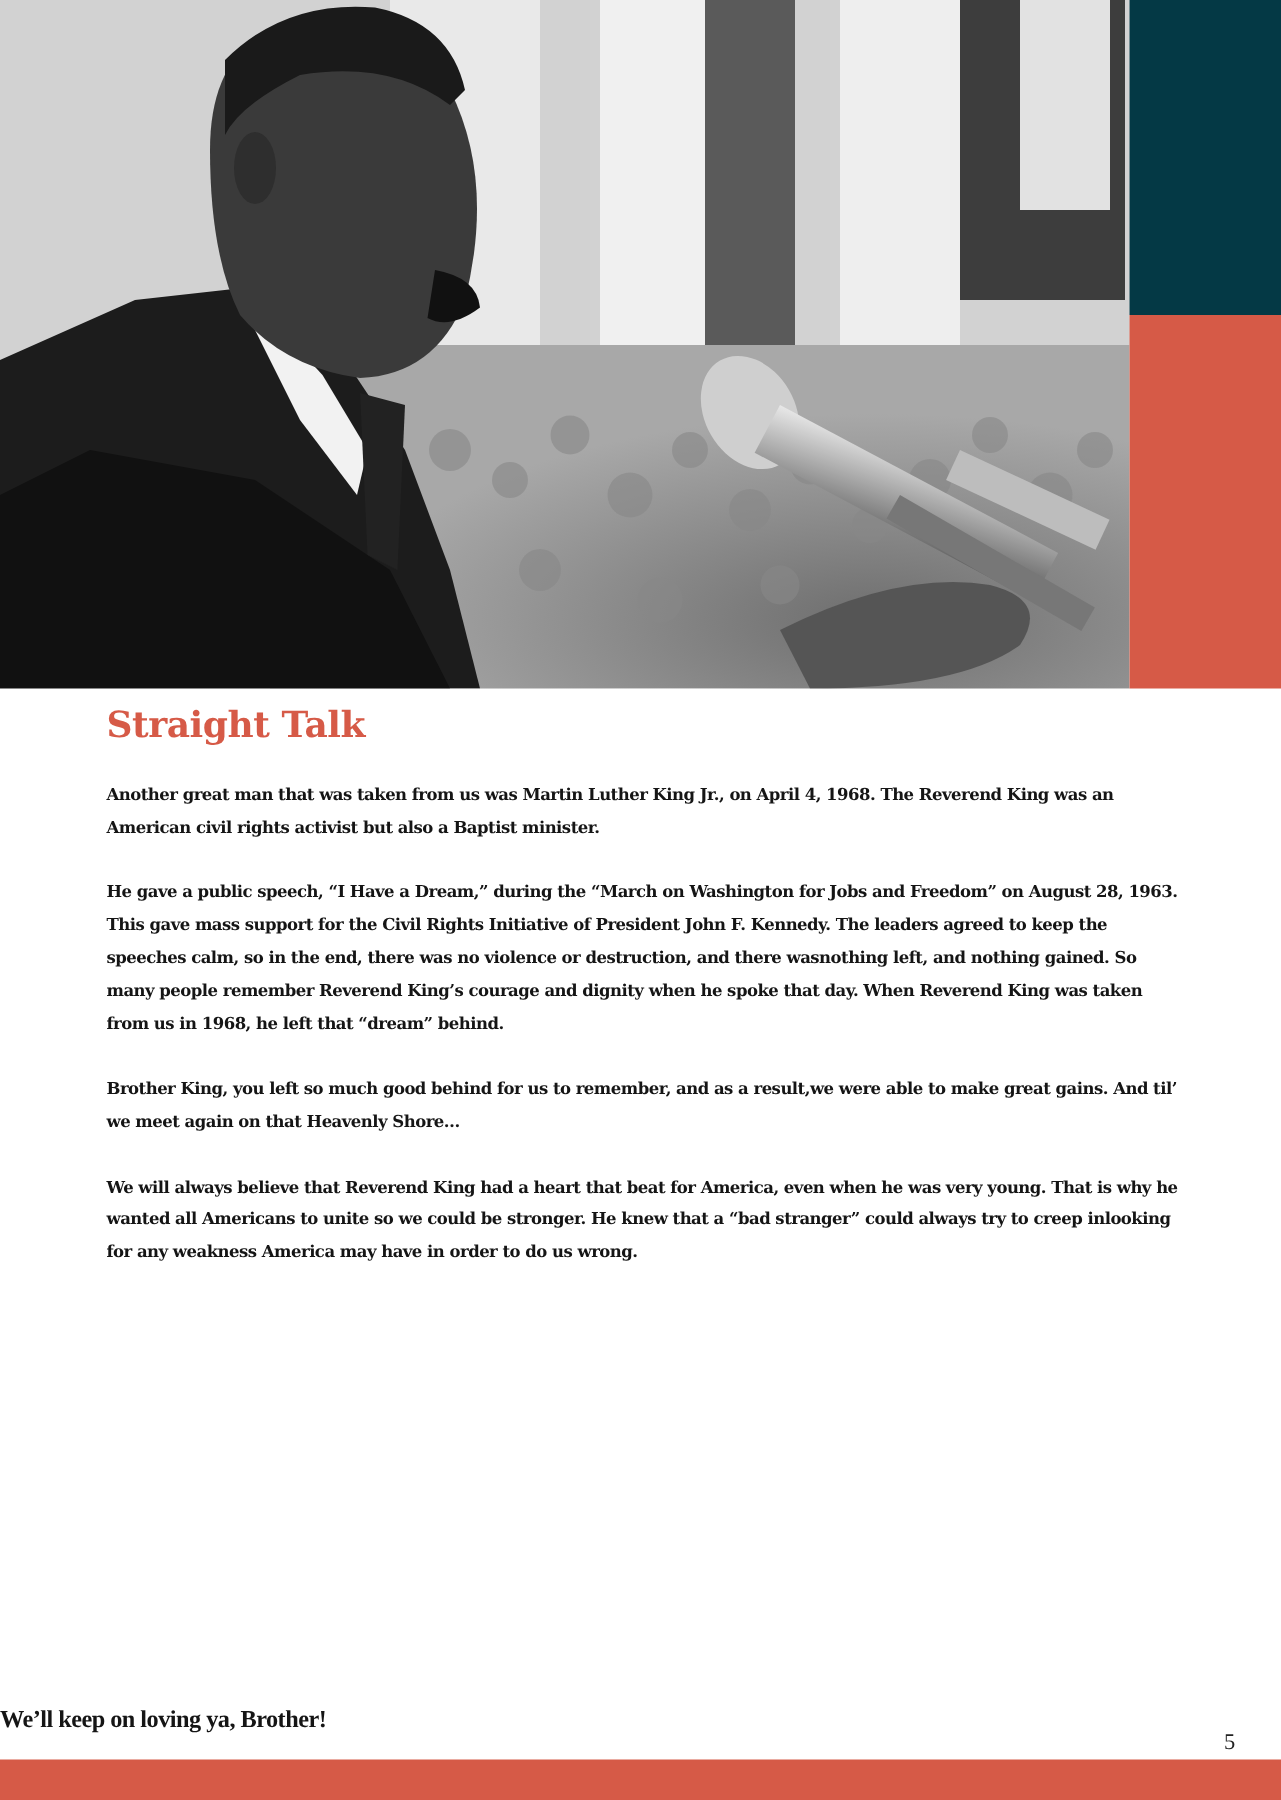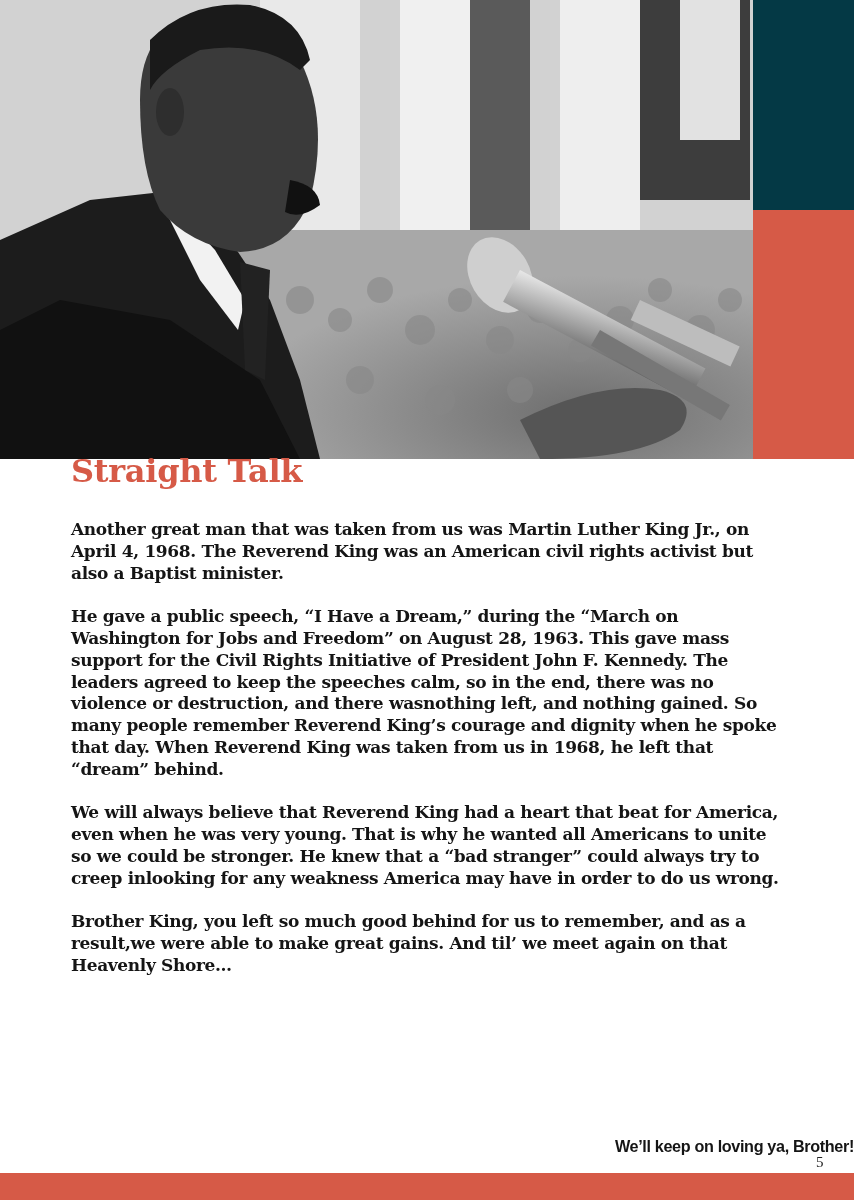--- a/index.html
+++ b/index.html
@@ -3,27 +3,27 @@
 <meta charset="utf-8">
 <style>
   html, body { margin:0; padding:0; }
   body { width:854px; height:1200px; position:relative; background:#ffffff; overflow:hidden;
          font-family:"DejaVu Serif", "Liberation Serif", serif; }
   .hero { position:absolute; left:0; top:0; width:753px; height:459px; overflow:hidden;
           background:linear-gradient(90deg,#cfcfcf 0%,#e6e6e6 20%,#bdbdbd 45%,#d8d8d8 60%,#9a9a9a 80%,#c9c9c9 100%); }
   .hero svg { position:absolute; left:0; top:0; }
   .block-teal { position:absolute; left:753px; top:0; width:101px; height:210px; background:#043945; }
   .block-coral { position:absolute; left:753px; top:210px; width:101px; height:249px; background:#d65a47; }
-  .title { position:absolute; left:71px; top:452px; font-size:32px; font-weight:bold; color:#d65a47;
+  .title { position:absolute; left:71px; top:468px; font-size:24px; font-weight:bold; color:#d65a47;
            font-family:"DejaVu Serif", serif; letter-spacing:-0.3px; }
   .content { position:absolute; left:71px; top:519px; width:720px; color:#151515; font-weight:bold;
-             font-size:17px; line-height:21.8px; font-family:"DejaVu Serif", serif; letter-spacing:-0.35px; }
+             font-size:11px; line-height:21.8px; font-family:"DejaVu Serif", serif; letter-spacing:-0.35px; }
   .content p { margin:0 0 21.8px 0; }
-  .closing { position:absolute; left:0; width:854px; top:1137px; text-align:right; color:#151515;
-             font-weight:bold; font-size:16.2px; font-family:Liberation Sans, sans-serif; letter-spacing:-0.35px; }
+  .closing { position:absolute; left:0; width:854px; top:1137px; text-align:left; color:#151515;
+             font-weight:bold; font-size:16.2px; font-family:Liberation Serif, serif; letter-spacing:-0.35px; }
   .page-num { position:absolute; left:816px; top:1154px; font-size:15px; color:#222;
               font-family:"Liberation Serif", serif; }
   .footer-bar { position:absolute; left:0; top:1173px; width:854px; height:27px; background:#d65a47; }
 </style>
 </head>
 <body>
 
 <div class="hero">
   <svg width="753" height="459" viewBox="0 0 753 459">
     <defs>
@@ -85,20 +85,20 @@
 </div>
 
 <div class="block-teal"></div>
 <div class="block-coral"></div>
 
 <h1 class="title" style="margin:0;">Straight Talk</h1>
 
 <div class="content">
   <p>Another great man that was taken from us was Martin Luther King Jr., on April 4, 1968. The Reverend King was an American civil rights activist but also a Baptist minister.</p>
   <p>He gave a public speech, “I Have a Dream,” during the “March on Washington for Jobs and Freedom” on August 28, 1963. This gave mass support for the Civil Rights Initiative of President John F. Kennedy. The leaders agreed to keep the speeches calm, so in the end, there was no violence or destruction, and there wasnothing left, and nothing gained. So many people remember Reverend King’s courage and dignity when he spoke that day. When Reverend King was taken from us in 1968, he left that “dream” behind.</p>
+  <p>Brother King, you left so much good behind for us to remember, and as a result,we were able to make great gains. And til’ we meet again on that Heavenly Shore…</p>
   <p>We will always believe that Reverend King had a heart that beat for America, even when he was very young. That is why he wanted all Americans to unite so we could be stronger. He knew that a “bad stranger” could always try to creep inlooking for any weakness America may have in order to do us wrong.</p>
-  <p>Brother King, you left so much good behind for us to remember, and as a result,we were able to make great gains. And til’ we meet again on that Heavenly Shore…</p>
 </div>
 
 <div class="closing">We’ll keep on loving ya, Brother!</div>
 
 <div class="page-num">5</div>
 <div class="footer-bar"></div>
 
 </body></html>

